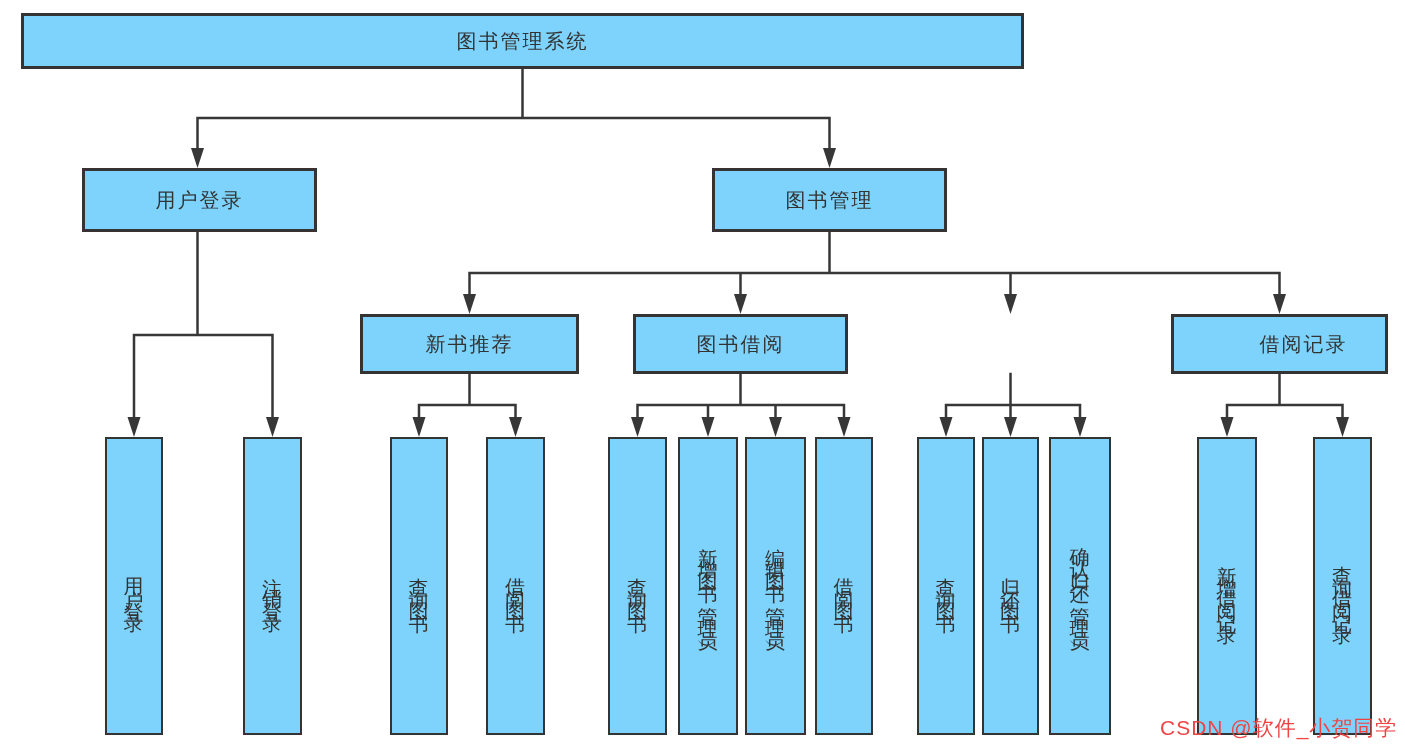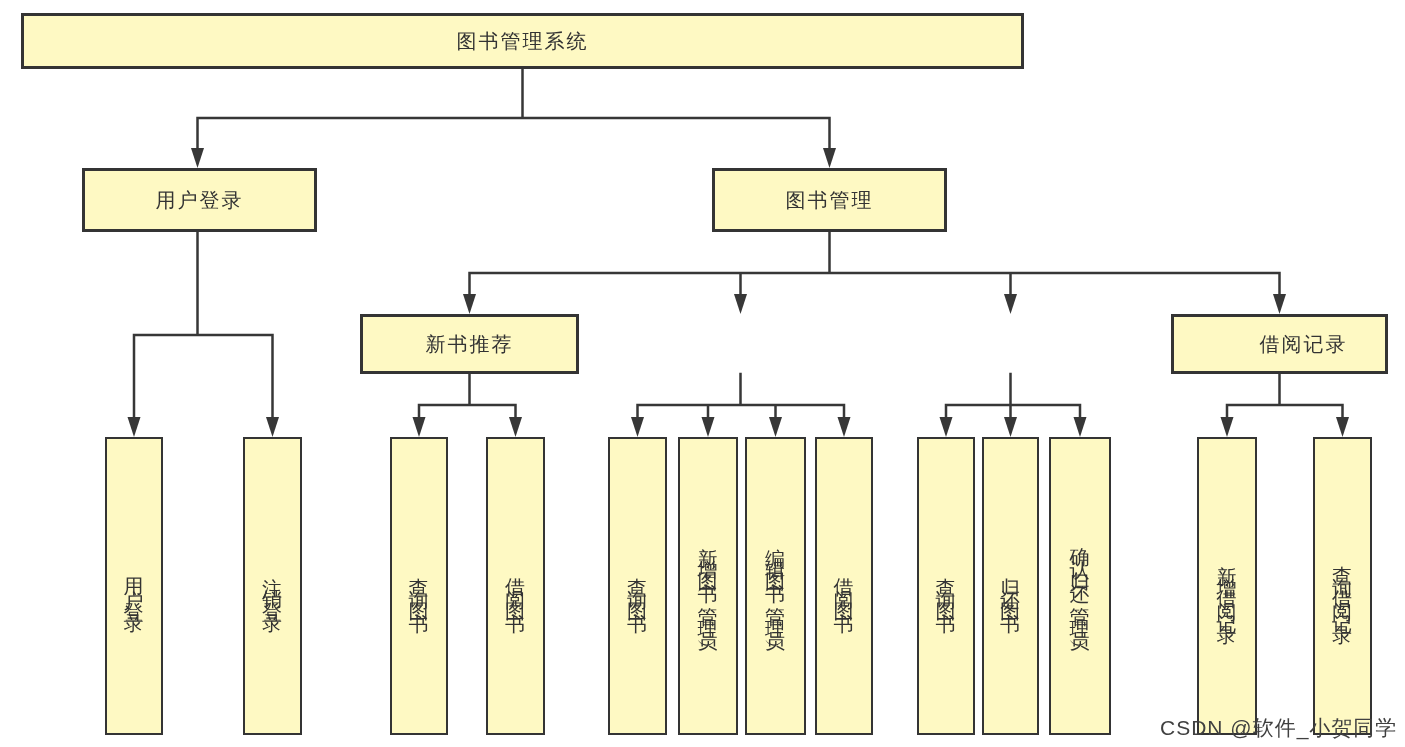--- a/index.html
+++ b/index.html
@@ -17,21 +17,21 @@
   .wires {
     position: absolute;
     left: 0; top: 0;
     width: 1405px; height: 747px;
     z-index: 1;
     pointer-events: none;
   }
 
   .node {
     position: absolute;
-    background: #fef9c3;
+    background: #7dd3fc;
     border: 3px solid #343434;
     color: #333333;
     display: flex;
     align-items: center;
     justify-content: center;
     z-index: 2;
     font-size: 20px;
     letter-spacing: 2px;
     text-align: left;
     line-height: 1.2;
@@ -72,21 +72,21 @@
   #leaf-c2 { left: 982px;  width: 57px; }
   #leaf-c3 { left: 1049px; width: 62px; }
   #leaf-r1 { left: 1197px; width: 60px; }
   #leaf-r2 { left: 1313px; width: 59px; }
 
   .watermark {
     position: absolute;
     left: 1160px;
     top: 714px;
     font-size: 21px;
-    color: #404040;
+    color: #ef4444;
     letter-spacing: 1px;
     z-index: 5;
     white-space: nowrap;
   }
 </style>
 </head>
 <body>
 
 <div class="canvas">
 
@@ -137,20 +137,23 @@
   <div class="node" id="node-user-login">
     <span>用户登录</span>
   </div>
   <div class="node" id="node-book-mgmt">
     <span>图书管理</span>
   </div>
 
   <div class="node" id="node-new-book-rec">
     <span>新书推荐</span>
   </div>
+  <div class="node" id="node-book-borrow">
+    <span>图书借阅</span>
+  </div>
   <div class="node" id="node-borrow-records">
     <span>借阅记录</span>
   </div>
 
   <div class="node leaf" id="leaf-u1">
     <span class="vtext">用户登录</span>
   </div>
   <div class="node leaf" id="leaf-u2">
     <span class="vtext">注销登录</span>
   </div>

